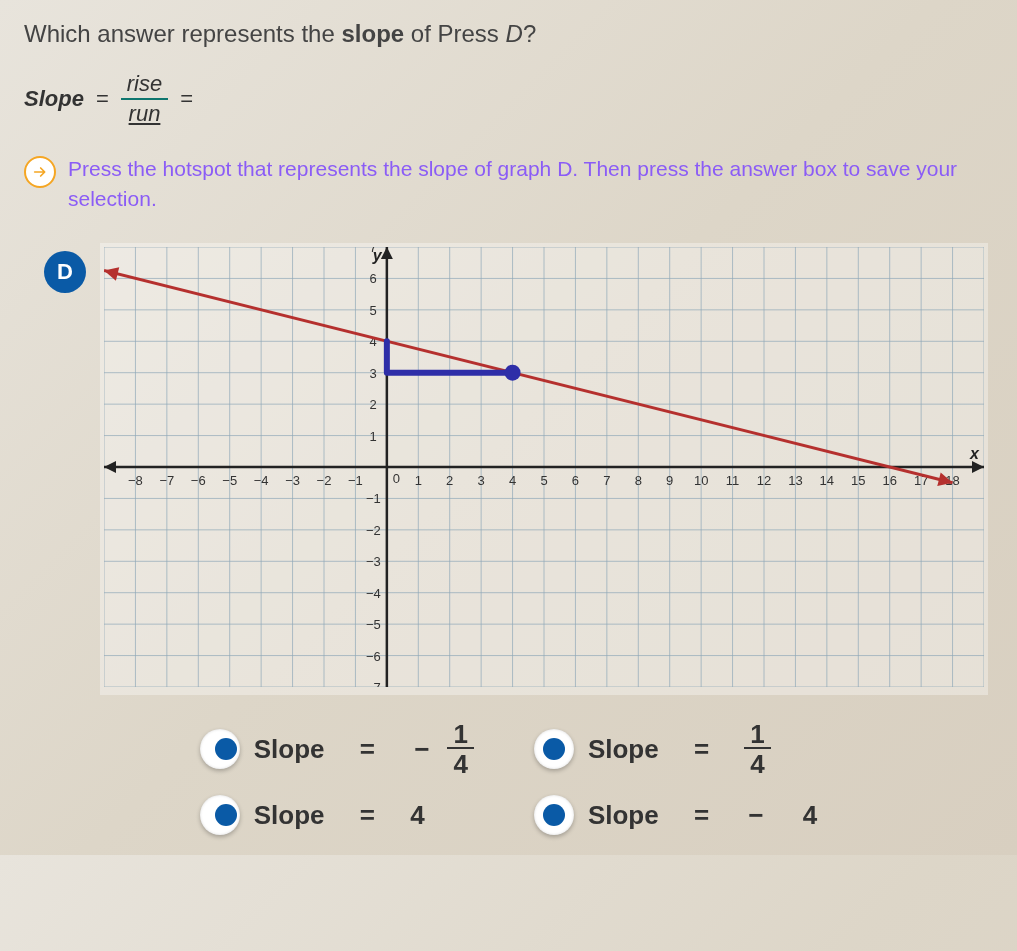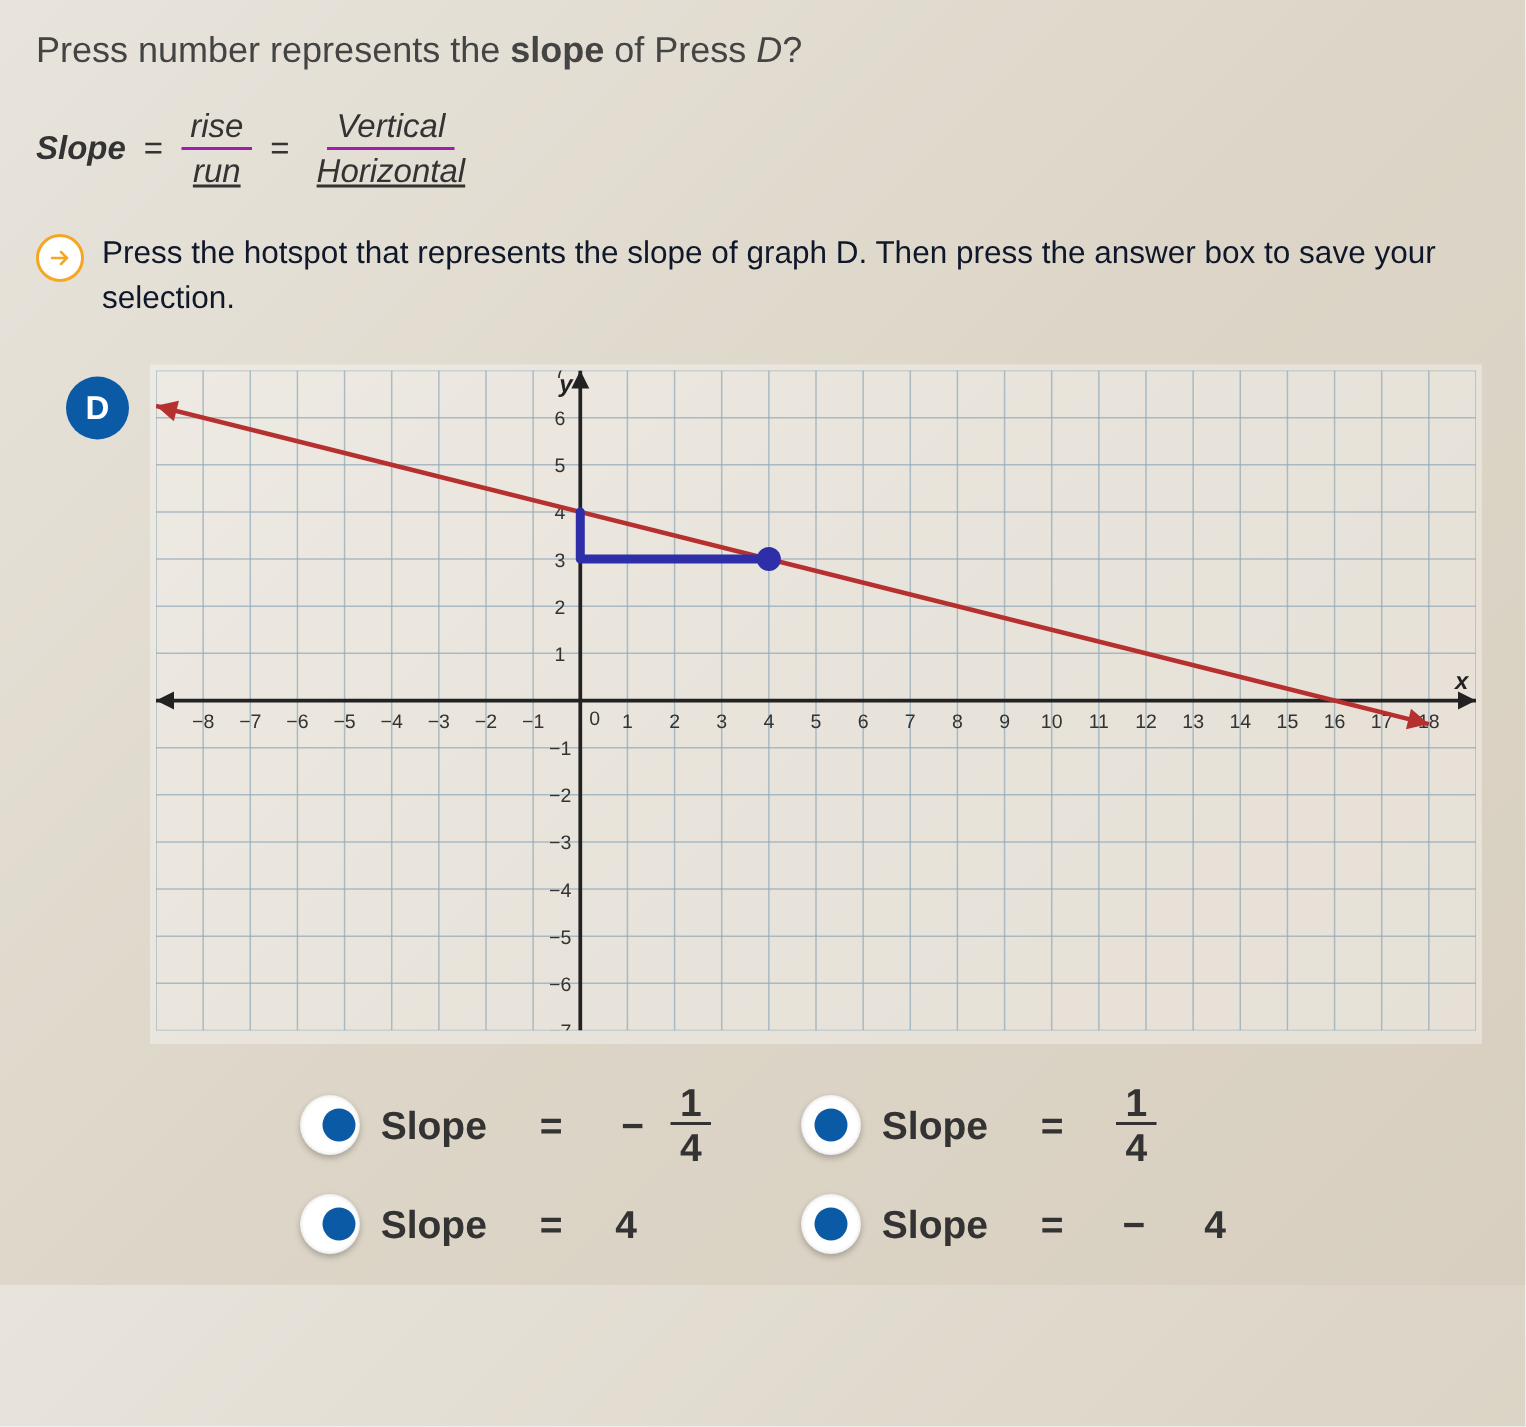--- a/index.html
+++ b/index.html
@@ -27,41 +27,41 @@
     margin-bottom: 28px;
   }
   .formula-row .label { font-weight: 700; font-style: italic; }
   .frac {
     display: inline-flex;
     flex-direction: column;
     align-items: center;
     line-height: 1.1;
     font-style: italic;
   }
-  .frac .num { border-bottom: 2px solid #a21caf; padding: 0 6px 2px; }
+  .frac .num { border-bottom: 2px solid #0f766e; padding: 0 6px 2px; }
   .frac .den { padding: 2px 6px 0; text-decoration: underline; }
   .instruction-row {
     display: flex;
     align-items: flex-start;
     gap: 12px;
     margin-bottom: 30px;
   }
   .arrow-badge {
     width: 32px; height: 32px;
     border-radius: 50%;
     background: #fff;
     border: 2px solid #f5a623;
     display: flex;
     align-items: center;
     justify-content: center;
     flex: 0 0 32px;
     margin-top: 2px;
   }
   .arrow-badge svg { width: 16px; height: 16px; }
-  .instruction-text { font-size: 21px; color: #0f172a; line-height: 1.4; }
+  .instruction-text { font-size: 21px; color: #8b5cf6; line-height: 1.4; }
   .graph-section { display: flex; align-items: flex-start; gap: 14px; margin-bottom: 26px; margin-left: 20px; }
   .d-badge {
     width: 42px; height: 42px;
     border-radius: 50%;
     background: #0a5aa6;
     color: #fff;
     font-size: 22px;
     font-weight: 700;
     display: flex;
     align-items: center;
@@ -110,35 +110,31 @@
     vertical-align: middle;
   }
   .afrac span:first-child { border-bottom: 2.5px solid #333; padding: 0 6px; }
   .afrac span:last-child { padding: 2px 6px 0; }
   .answer .neg { margin: 0 4px; }
 </style>
 </head>
 <body>
 
 <div class="question">
-  <span>Press number represents the </span><strong>slope</strong><span> of Press </span><em>D</em><span>?</span>
+  <span>Which answer represents the </span><strong>slope</strong><span> of Press </span><em>D</em><span>?</span>
 </div>
 
 <div class="formula-row">
   <span class="label">Slope</span>
   <span>=</span>
   <span class="frac">
     <span class="num">rise</span>
     <span class="den">run</span>
   </span>
   <span>=</span>
-  <span class="frac">
-    <span class="num">Vertical</span>
-    <span class="den">Horizontal</span>
-  </span>
 </div>
 
 <div class="instruction-row">
   <div class="arrow-badge">
     <svg viewBox="0 0 24 24">
         <path d="M4 12h14M13 6l6 6-6 6" fill="none" stroke="#f5a623" stroke-width="2.5" stroke-linecap="round" stroke-linejoin="round"></path>
       </svg>
   </div>
   <div class="instruction-text">Press the hotspot that represents the slope of graph D. Then press the answer box to save your selection.</div>
 </div>

